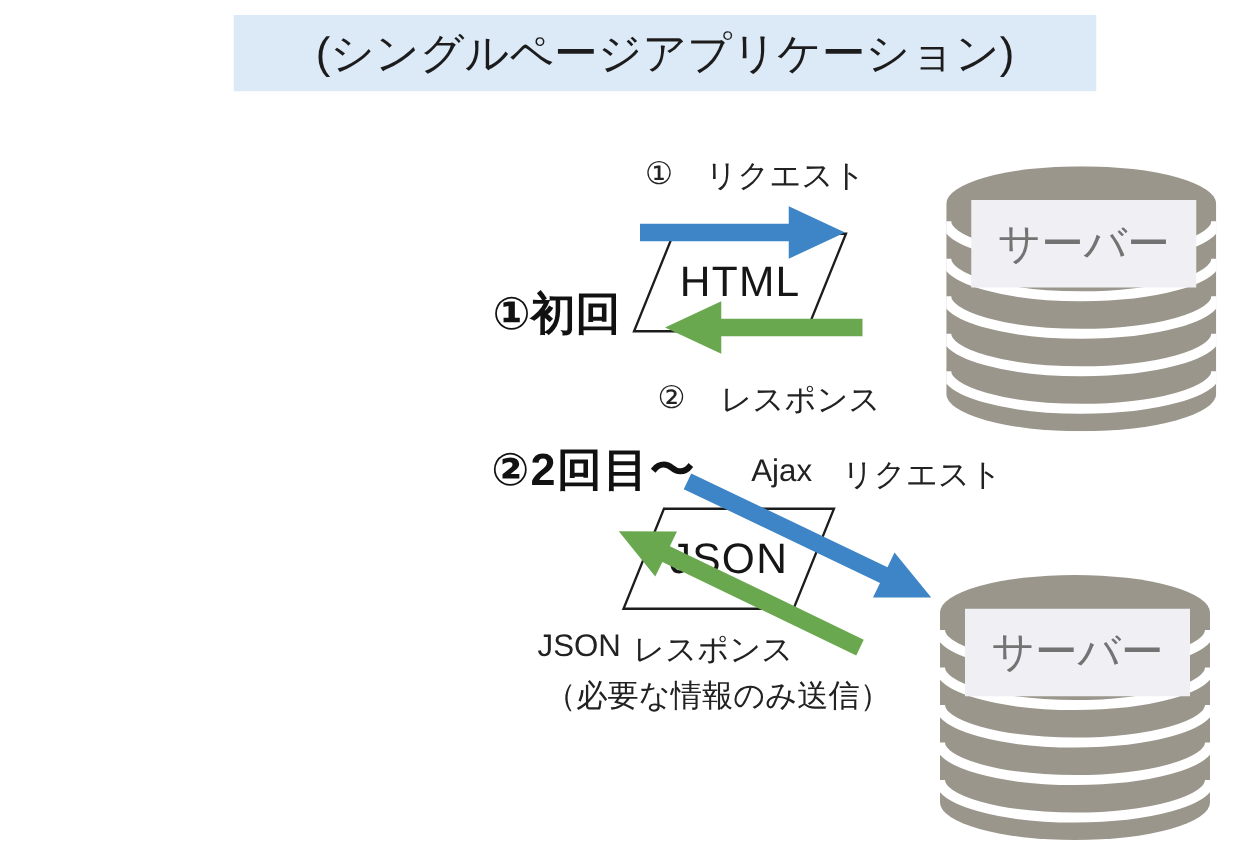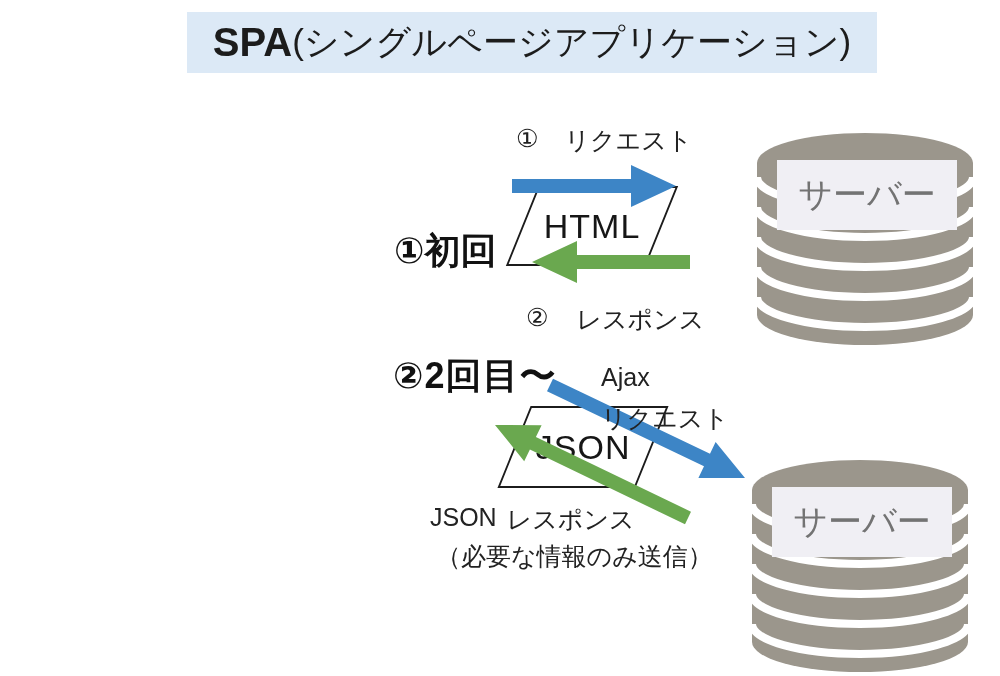--- a/index.html
+++ b/index.html
@@ -58,21 +58,21 @@
     font-size:34px;font-weight:500;color:#737373;z-index:4;
   }
 
   
   .heading{position:absolute;font-weight:800;font-size:36px;color:#111;z-index:6;white-space:nowrap;}
   .heading-initial{left:394px;top:199px;margin-top:28px;}
   .heading-ajax{left:393px;top:352px;letter-spacing:1px;}
   .flow-label{position:absolute;font-size:25px;font-weight:500;color:#222;z-index:6;white-space:nowrap;display:flex;}
   .label-req1{left:516px;top:124px;gap:26px;}
   .label-resp1{left:526px;top:303px;gap:28px;}
-  .label-ajax-req{left:601px;top:363px;gap:10px;flex-direction:column;}
+  .label-ajax-req{left:601px;top:363px;gap:24px;}
   .label-json-resp{left:430px;top:503px;gap:10px;}
   .label-note{left:436px;top:540px;}
 
   
   .payload{
     position:absolute;border:2.5px solid var(--diagram-line-black);
     transform:skewX(-22deg);background:transparent;z-index:3;
     display:flex;align-items:center;justify-content:center;
   }
   .payload-html{left:522px;top:186px;width:140px;height:80px;}
@@ -83,21 +83,20 @@
   .arrows{position:absolute;inset:0;z-index:5;pointer-events:none;}
   .arrow-blue{fill:var(--request-arrow-blue);}
   .arrow-green{fill:var(--response-arrow-green);}
 </style>
 </head>
 <body>
 
 <div class="canvas">
 
   <div class="title-box">
-    <span class="title-brand">SPA</span>
       <span class="title-sub">(シングルページアプリケーション)</span>
   </div>
 
 
   <div class="server server-top">
     <svg viewBox="0 0 216 212" aria-hidden="true">
       <path class="server-body" d="M 0 30 A 108 30 0 0 1 216 30 L 216 182 A 108 30 0 0 1 0 182 Z"></path>
       <path class="server-sep" d="M 0 44 A 108 30 0 0 0 216 44"></path>
       <path class="server-sep" d="M 0 74 A 108 30 0 0 0 216 74"></path>
       <path class="server-sep" d="M 0 104 A 108 30 0 0 0 216 104"></path>

